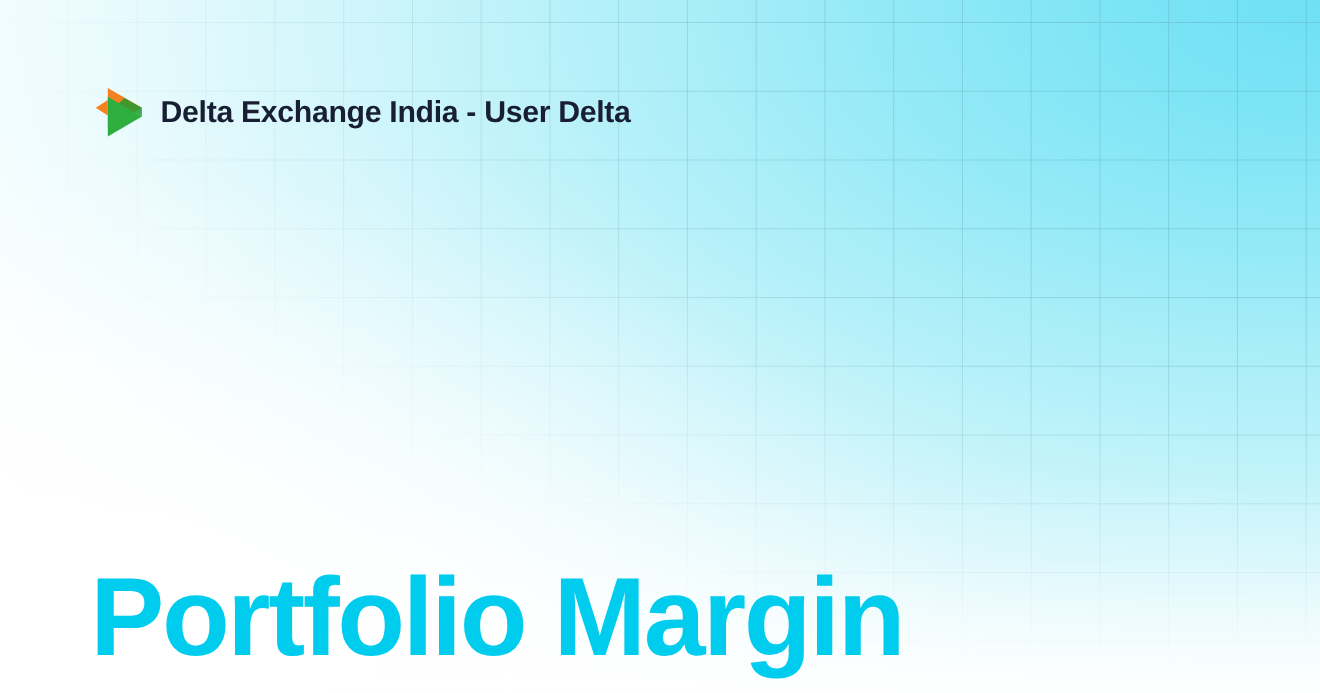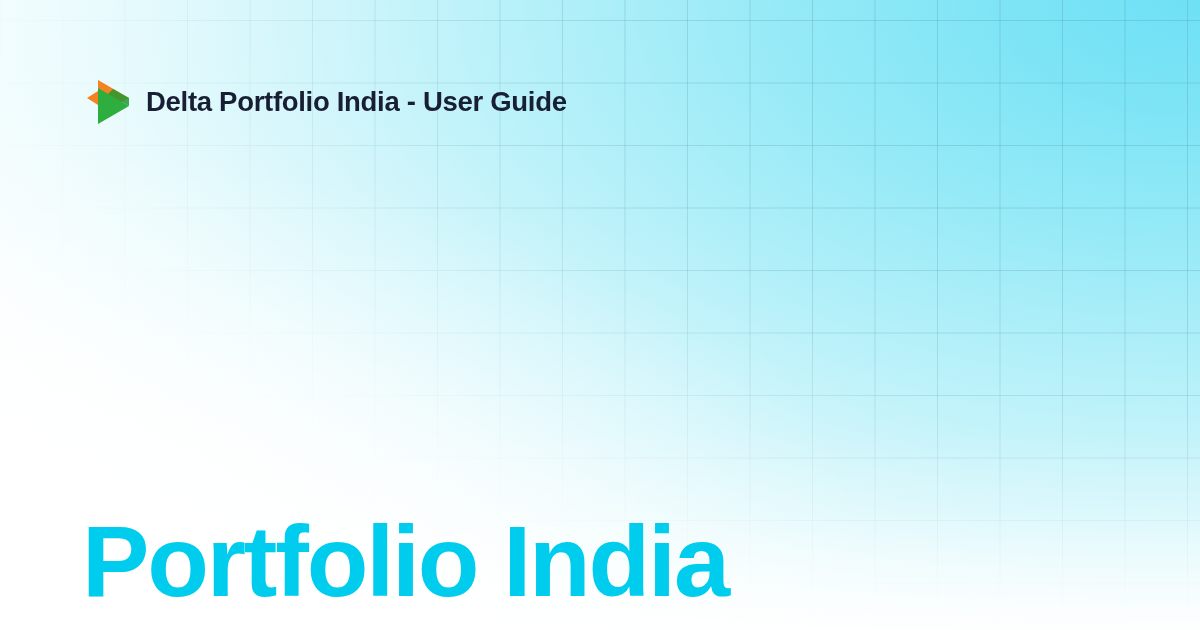--- a/index.html
+++ b/index.html
@@ -158,19 +158,19 @@
 
         <polygon points="1,20 12,13 12,27" fill="#F58220"></polygon>
 
         <polygon points="12,46 12,10 43,28" fill="#2DAE3E"></polygon>
 
         <polygon points="22,16 43,28 43,20 27,11" fill="#1F9B31" opacity="0.85"></polygon>
 
         <polygon points="12,27 12,13 22,20" fill="#FFFFFF" opacity="0.0"></polygon>
       </svg>
 
-      <span class="brand-title">Delta Portfolio India - User Guide</span>
+      <span class="brand-title">Delta Exchange India - User Delta</span>
     </div>
 
-    <h1 class="hero-title">Portfolio India</h1>
+    <h1 class="hero-title">Portfolio Margin</h1>
 
   </div>
 </div>
 
 </body></html>

